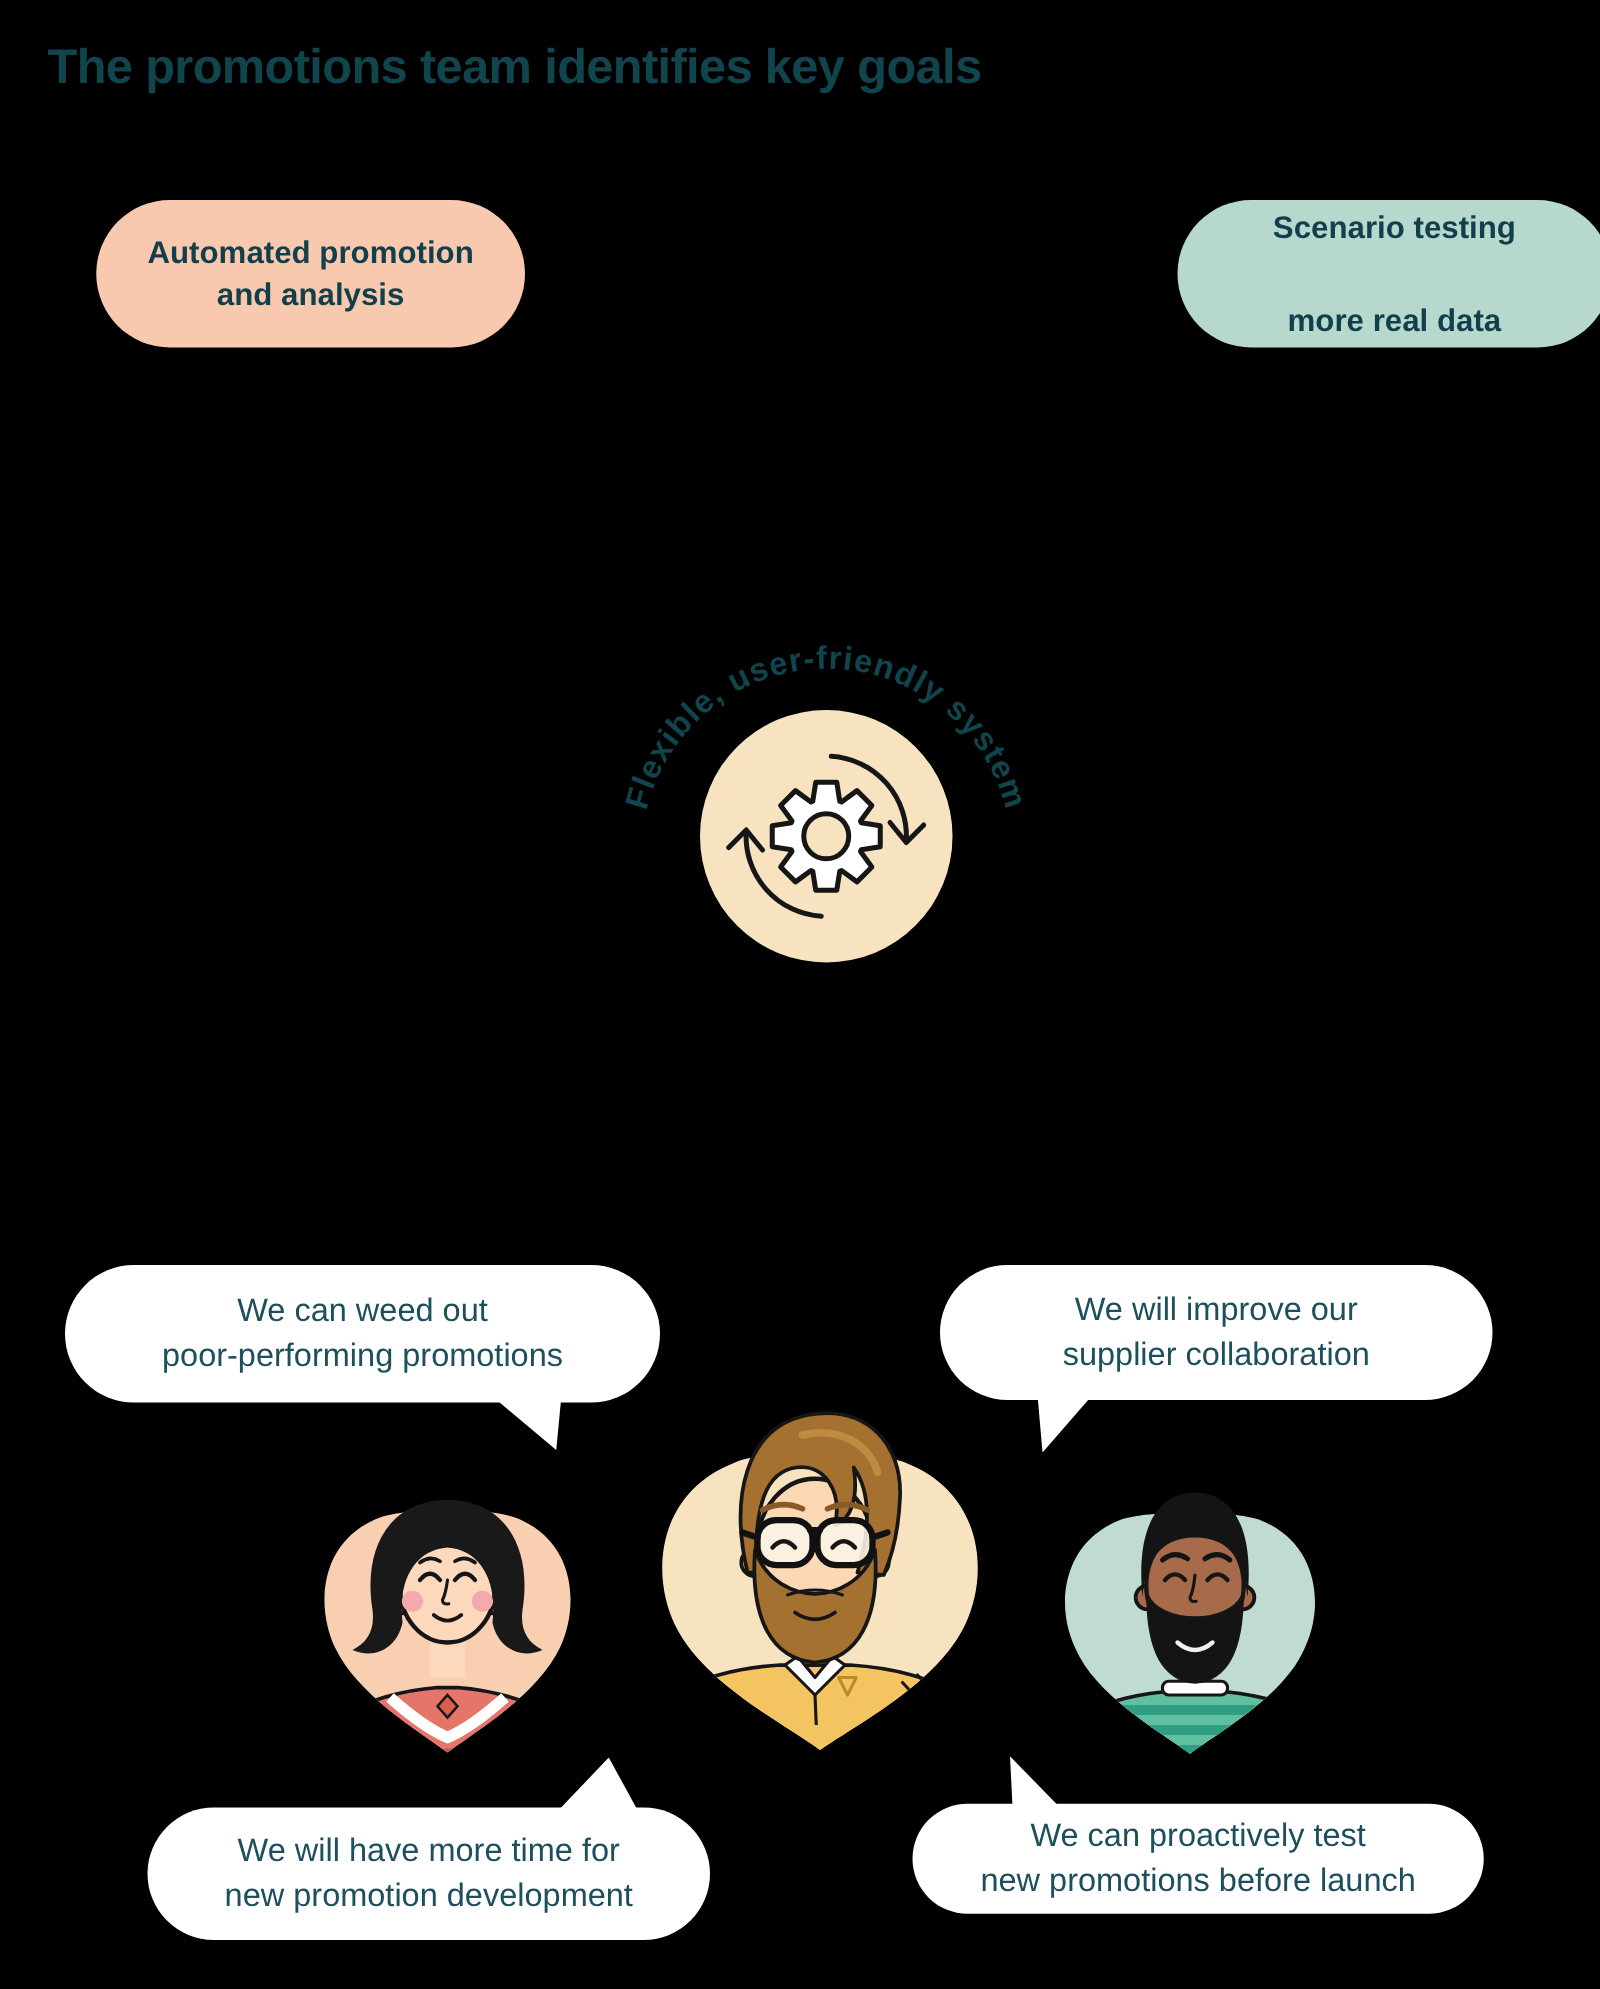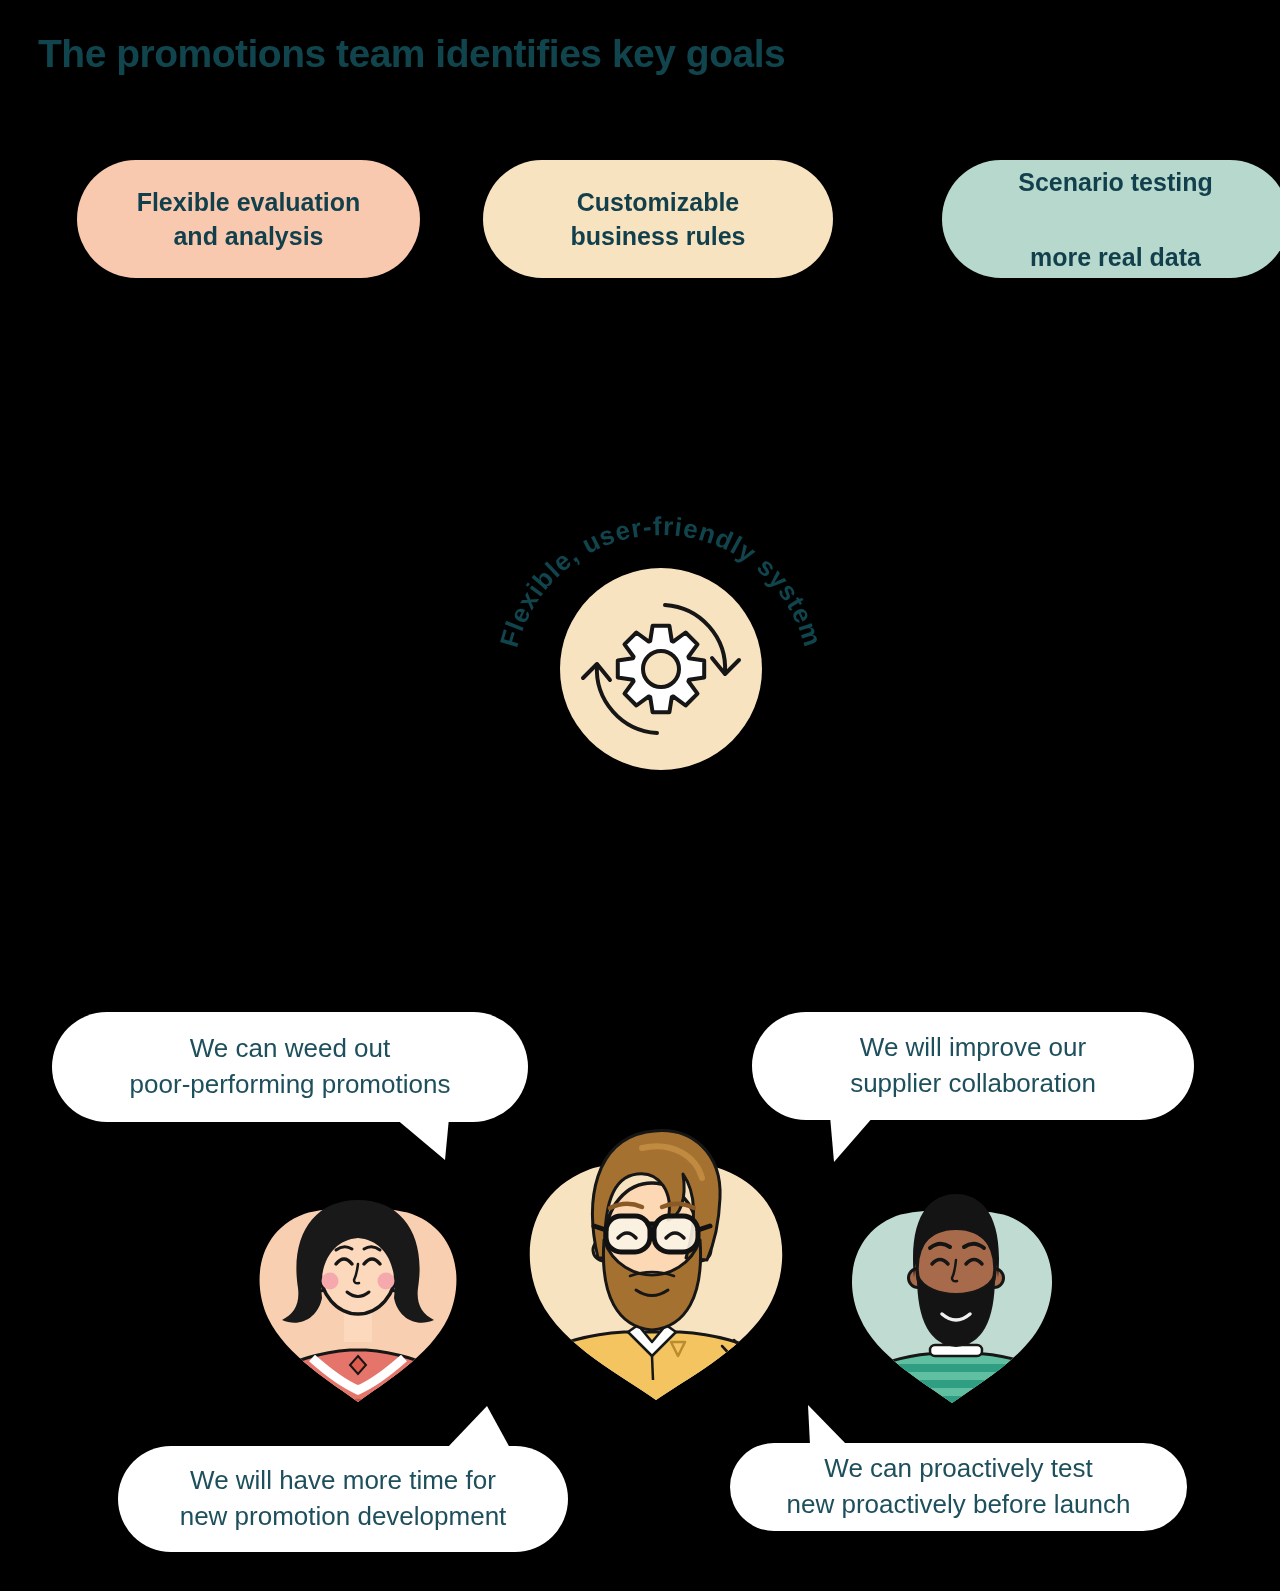--- a/index.html
+++ b/index.html
@@ -50,26 +50,22 @@
   .avatar-man-beard { left:834px; top:1178px; }
 </style>
 </head>
 <body>
 
 <div class="canvas">
 
   <h1 class="title">The promotions team identifies key goals</h1>
 
   <div class="pill pill-1">
-    <span>Flexible evaluation</span>
+    <span>Automated promotion</span>
     <span>and analysis</span>
-  </div>
-  <div class="pill pill-2">
-    <span>Customizable</span>
-    <span>business rules</span>
   </div>
   <div class="pill pill-3">
     <span>Scenario testing</span>
     <span>more real data</span>
   </div>
 
   <svg class="center-graphic" width="362" height="292" viewBox="0 0 362 292">
     <path id="centerArc" d="M 33 183 A 148 148 0 0 1 329 183" fill="none"></path>
     <circle cx="181" cy="169" r="101" fill="#f8e3c0"></circle>
     <g transform="translate(181,169)">
@@ -202,17 +198,17 @@
       <span>We will have more time for</span>
       <span>new promotion development</span>
     </div>
   </div>
   <div class="bubble bubble-4">
     <svg class="tail tail-4" viewBox="0 0 41 40">
         <polygon points="2,0 41,40 4,40" fill="#ffffff"></polygon>
       </svg>
     <div>
       <span>We can proactively test</span>
-      <span>new proactively before launch</span>
+      <span>new promotions before launch</span>
     </div>
   </div>
 
 </div>
 
 </body></html>

